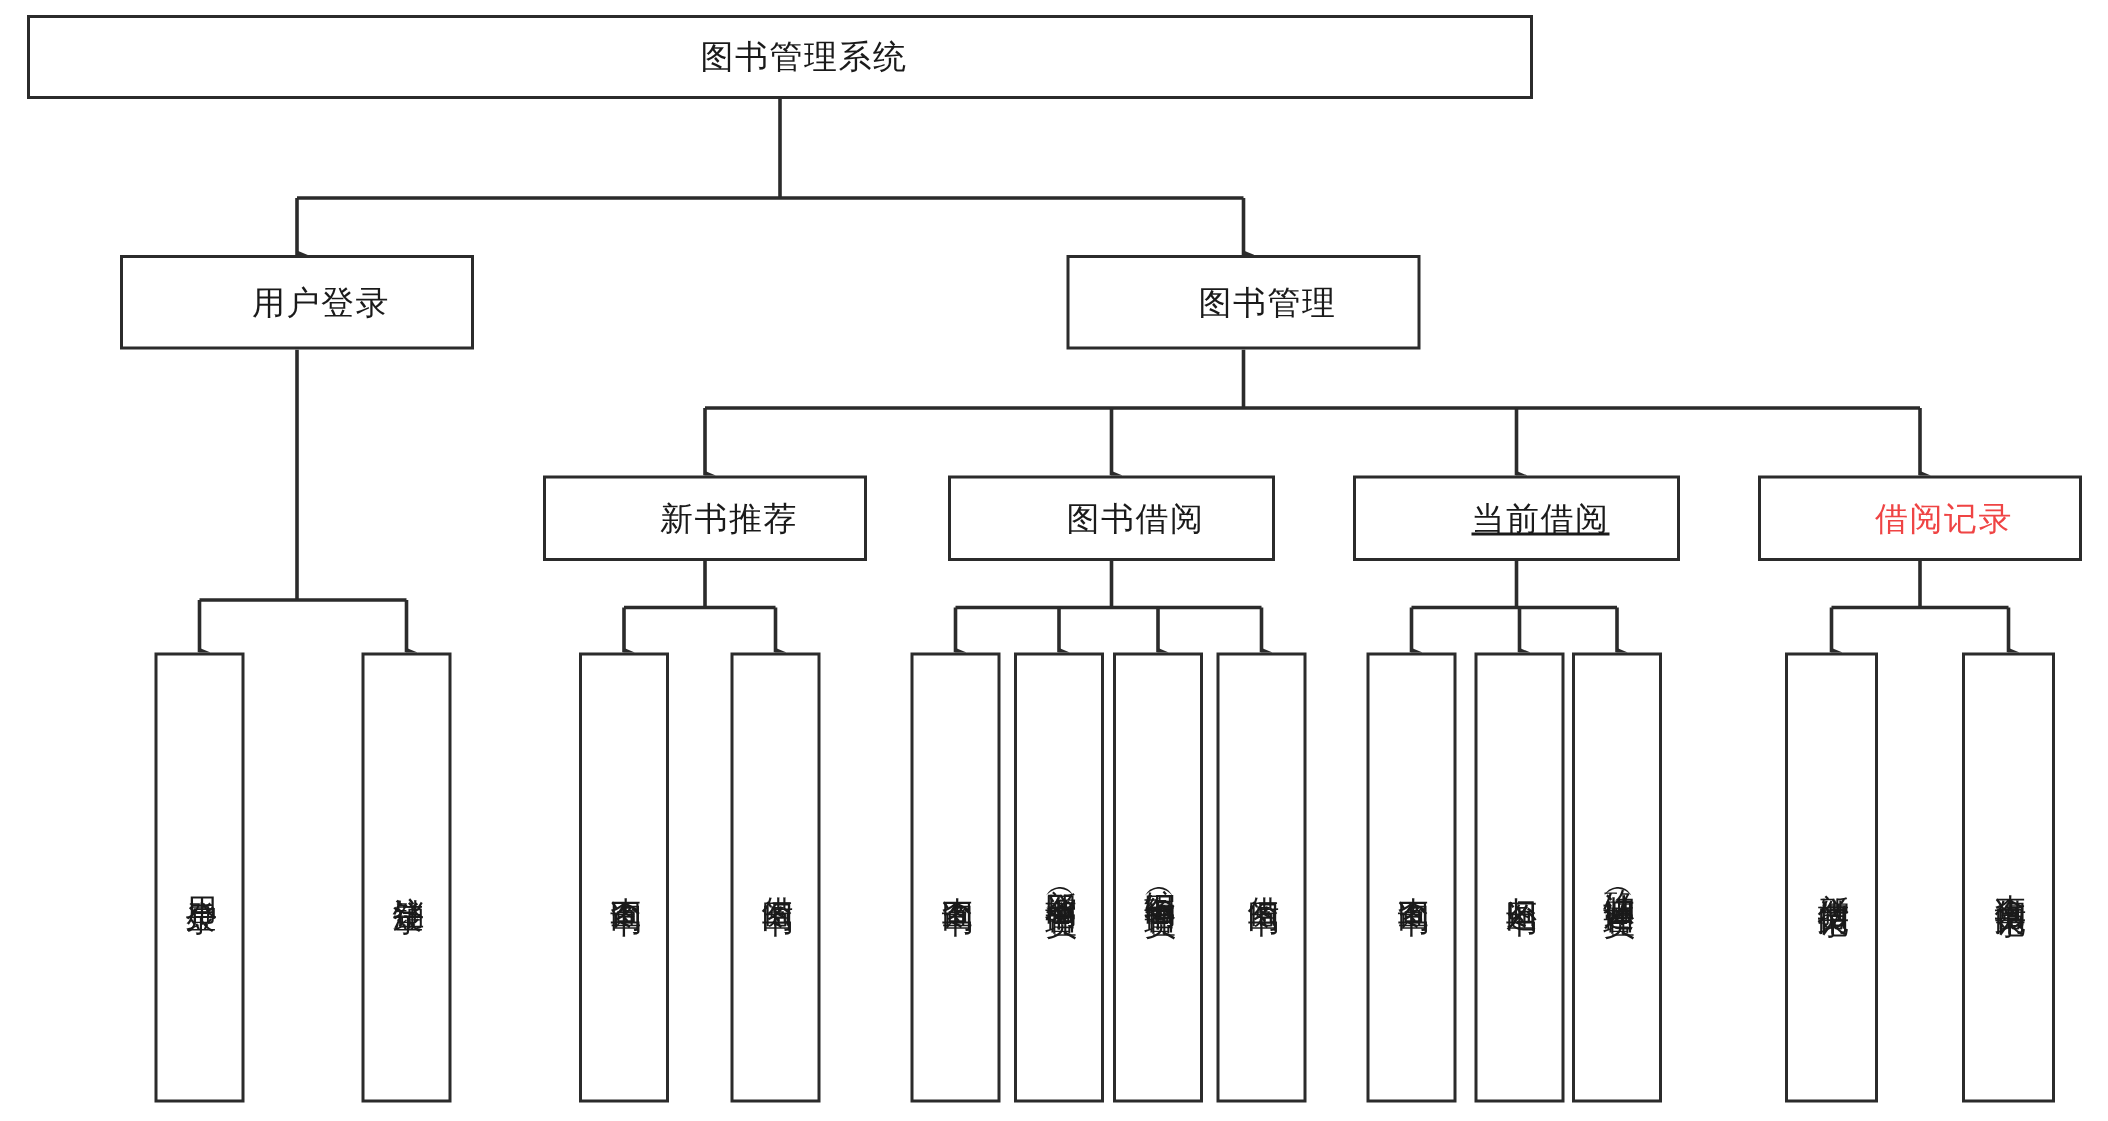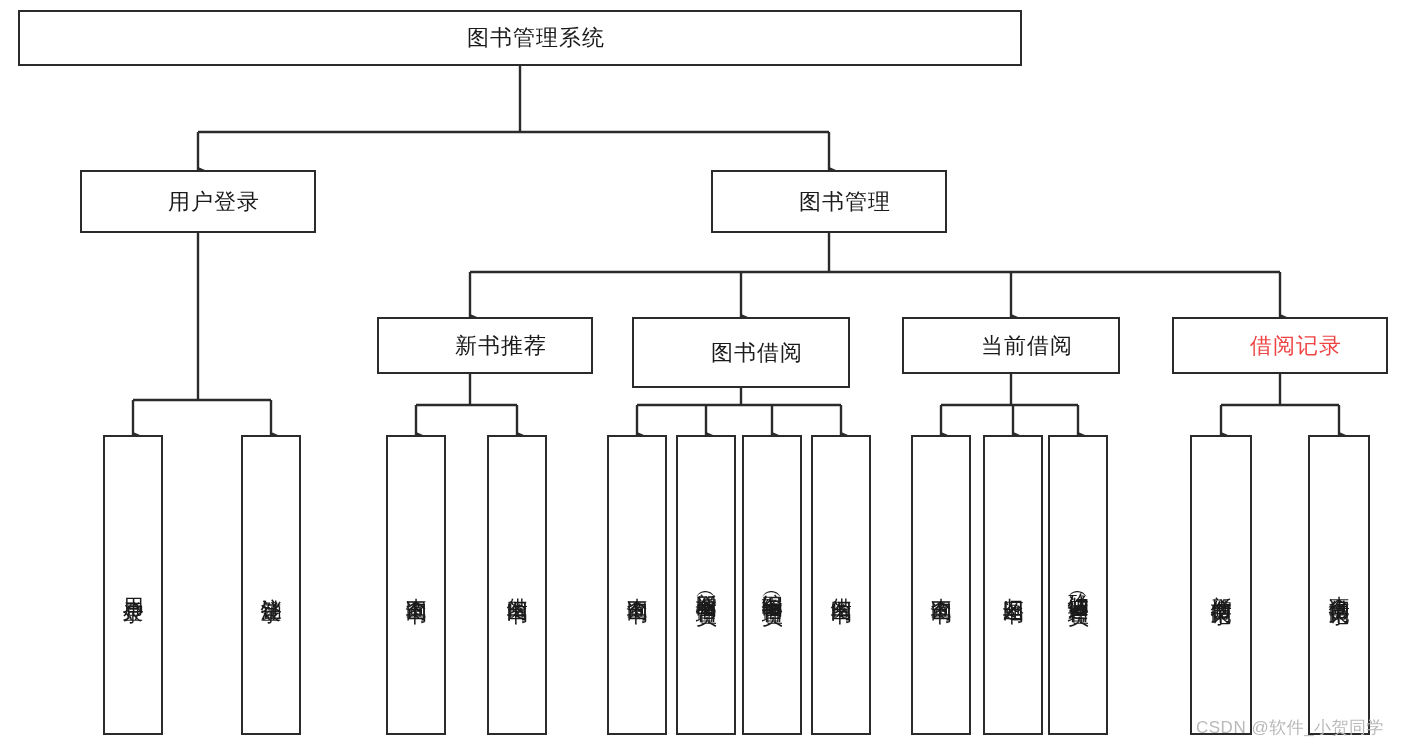--- a/index.html
+++ b/index.html
@@ -109,27 +109,27 @@
   <div id="nodes-layer">
       <div class="node horizontal" style="left: 18px; top: 10px; width: 1004px; height: 56px; border-color: rgb(43, 43, 43); background: rgb(255, 255, 255); color: rgb(26, 26, 26);">
         <span class="htext">图书管理系统</span>
       </div>
       <div class="node horizontal" style="left: 80px; top: 170px; width: 236px; height: 63px; border-color: rgb(43, 43, 43); background: rgb(255, 255, 255); color: rgb(26, 26, 26);">
         <span class="htext">用户登录</span>
       </div>
       <div class="node horizontal" style="left: 711px; top: 170px; width: 236px; height: 63px; border-color: rgb(43, 43, 43); background: rgb(255, 255, 255); color: rgb(26, 26, 26); text-align: right;">
         <span class="htext">图书管理</span>
       </div>
-      <div class="node horizontal" style="left: 362px; top: 317px; width: 216px; height: 57px; border-color: rgb(43, 43, 43); background: rgb(255, 255, 255); color: rgb(26, 26, 26); margin-left: 15px;">
+      <div class="node horizontal" style="left: 362px; top: 317px; width: 216px; height: 57px; border-color: rgb(43, 43, 43); background: rgb(255, 255, 255); color: rgb(26, 26, 26);">
         <span class="htext">新书推荐</span>
       </div>
-      <div class="node horizontal" style="left: 632px; top: 317px; width: 218px; height: 71px; border-color: rgb(43, 43, 43); background: rgb(255, 255, 255); color: rgb(26, 26, 26);">
+      <div class="node horizontal" style="left: 632px; top: 317px; width: 218px; height: 57px; border-color: rgb(43, 43, 43); background: rgb(255, 255, 255); color: rgb(26, 26, 26);">
         <span class="htext">图书借阅</span>
       </div>
-      <div class="node horizontal" style="left: 902px; top: 317px; width: 218px; height: 57px; border-color: rgb(43, 43, 43); background: rgb(255, 255, 255); color: rgb(26, 26, 26);">
+      <div class="node horizontal" style="left: 902px; top: 317px; width: 218px; height: 57px; border-color: rgb(43, 43, 43); background: rgb(255, 255, 255); color: rgb(26, 26, 26); text-decoration: underline;">
         <span class="htext">当前借阅</span>
       </div>
       <div class="node horizontal" style="left: 1172px; top: 317px; width: 216px; height: 57px; border-color: rgb(43, 43, 43); background: rgb(255, 255, 255); color: #ef4444;">
         <span class="htext">借阅记录</span>
       </div>
       <div class="node vertical" style="left: 103px; top: 435px; width: 60px; height: 300px; border-color: rgb(43, 43, 43); background: rgb(255, 255, 255); color: rgb(26, 26, 26);">
         <span class="vtext">用户登录</span>
       </div>
       <div class="node vertical" style="left: 241px; top: 435px; width: 60px; height: 300px; border-color: rgb(43, 43, 43); background: rgb(255, 255, 255); color: rgb(26, 26, 26);">
         <span class="vtext">注销登录</span>
@@ -161,14 +161,13 @@
       <div class="node vertical" style="left: 1048px; top: 435px; width: 60px; height: 300px; border-color: rgb(43, 43, 43); background: rgb(255, 255, 255); color: rgb(26, 26, 26);">
         <span class="vtext">确认归还（管理员）</span>
       </div>
       <div class="node vertical" style="left: 1190px; top: 435px; width: 62px; height: 300px; border-color: rgb(43, 43, 43); background: rgb(255, 255, 255); color: rgb(26, 26, 26);">
         <span class="vtext">新增借阅记录</span>
       </div>
       <div class="node vertical" style="left: 1308px; top: 435px; width: 62px; height: 300px; border-color: rgb(43, 43, 43); background: rgb(255, 255, 255); color: rgb(26, 26, 26);">
         <span class="vtext">查询借阅记录</span>
       </div>
     </div>
-  <div id="watermark" style="left: 1196px; top: 716px; color: rgb(185, 185, 185);">CSDN @软件_小贺同学</div>
 </div>
 
 </body></html>

